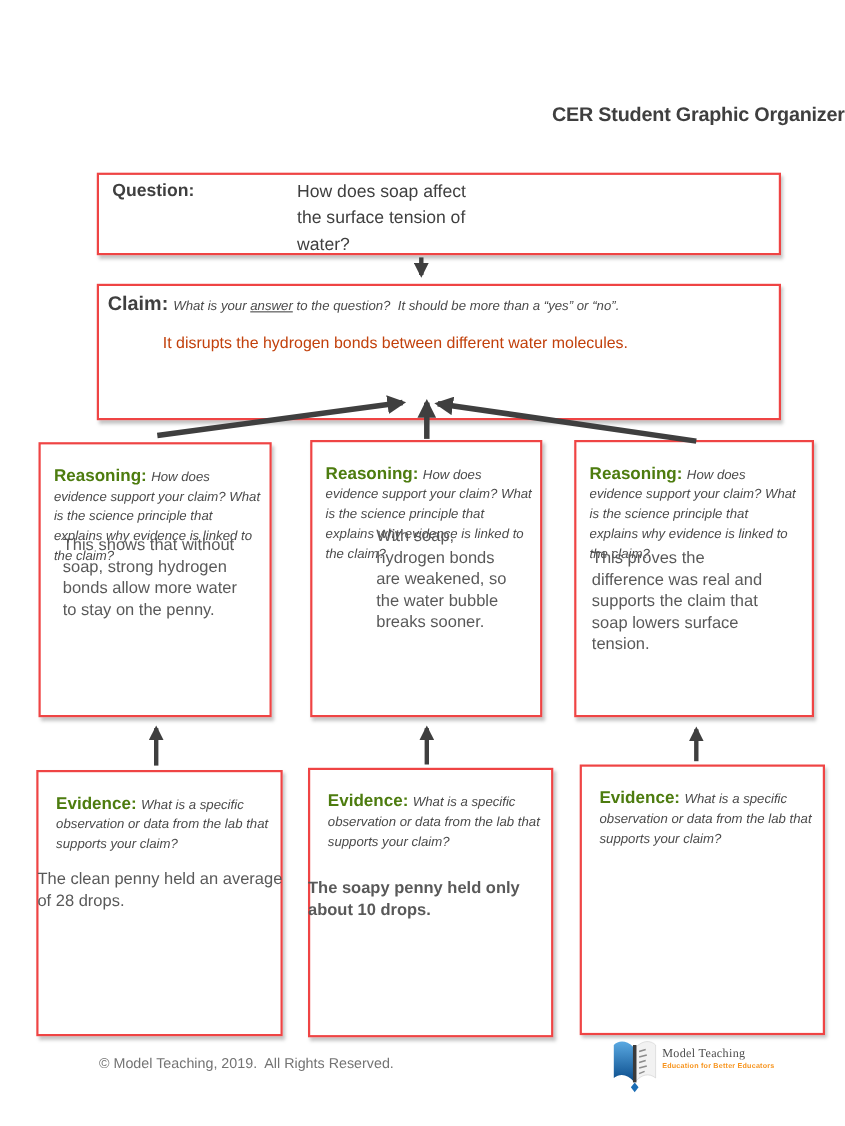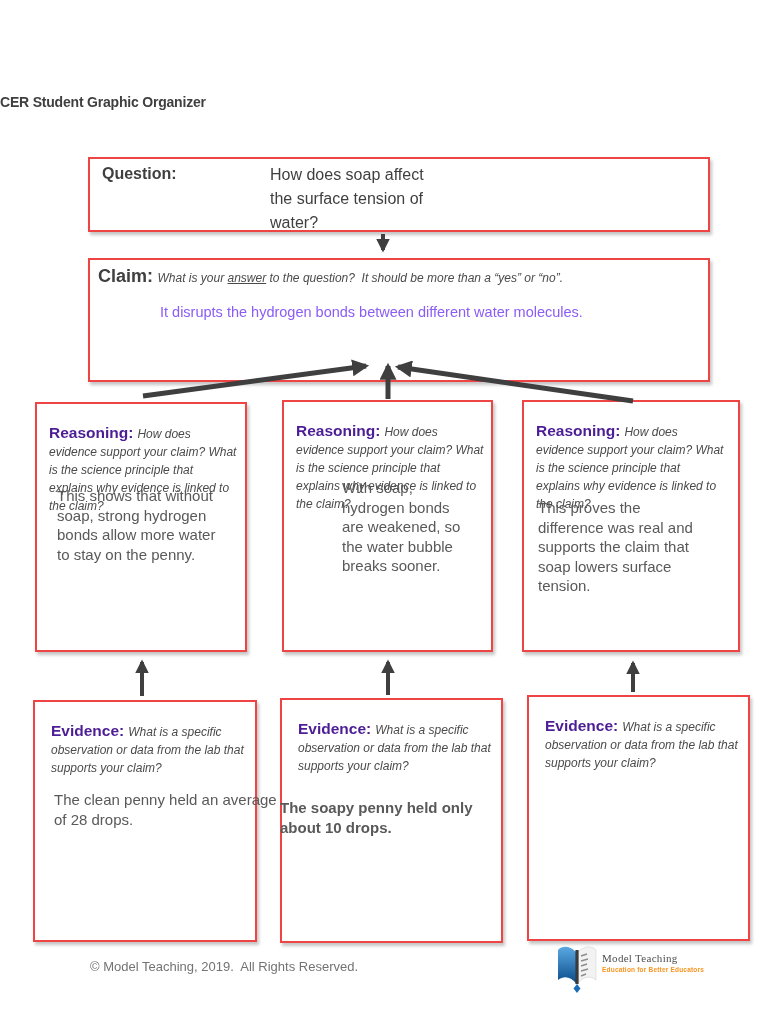--- a/index.html
+++ b/index.html
@@ -1,44 +1,44 @@
 <!DOCTYPE html>
 <html><head>
 <meta charset="utf-8">
 <style>
   html,body{margin:0;padding:0;background:#ffffff;}
   body{width:768px;height:1024px;position:relative;font-family:"Liberation Sans",sans-serif;color:#3f3f3f;overflow:hidden;}
-  .page-title{position:absolute;top:94px;left:0;width:768px;text-align:left;font-size:14px;font-weight:700;color:#3f3f3f;letter-spacing:-0.2px;}
+  .page-title{position:absolute;top:94px;left:0;width:768px;text-align:right;font-size:18px;font-weight:700;color:#3f3f3f;letter-spacing:-0.2px;}
   .box{position:absolute;background:#fff;border:2px solid #ef4444;box-shadow:2px 3px 3px rgba(90,90,90,.35);box-sizing:border-box;}
   
   .question-box{left:88px;top:157px;width:622px;height:75px;}
   .q-label{position:absolute;left:12px;top:6px;font-size:16px;font-weight:700;}
   .q-text{position:absolute;left:180px;top:4px;font-size:16px;font-weight:400;line-height:24px;white-space:pre-line;}
   
   .claim-box{left:88px;top:258px;width:622px;height:124px;}
   .c-head{position:absolute;left:8px;top:6px;white-space:nowrap;}
   .c-label{font-size:18px;font-weight:700;}
   .c-prompt{font-size:12px;font-style:italic;color:#4a4a4a;white-space:pre-wrap;}
   .c-prompt .u{text-decoration:underline;}
-  .c-text{position:absolute;left:70px;top:44px;font-size:14.5px;color:#8b5cf6;}
+  .c-text{position:absolute;left:58px;top:44px;font-size:14.5px;color:#c2410c;}
   
   .rbox1{left:35px;top:402px;width:212px;height:250px;}
   .rbox2{left:282px;top:400px;width:211px;height:252px;}
   .rbox3{left:522px;top:400px;width:218px;height:252px;}
   .ebox1{left:33px;top:700px;width:224px;height:242px;}
   .ebox2{left:280px;top:698px;width:223px;height:245px;}
   .ebox3{left:527px;top:695px;width:223px;height:246px;}
   .prompt-p{position:absolute;left:12px;top:8px;width:190px;font-size:12px;font-style:italic;color:#4a4a4a;line-height:18px;}
   .ebox1 .prompt-p,.ebox2 .prompt-p,.ebox3 .prompt-p{left:16px;width:194px;}
-  .prompt-p .lbl{font-size:15.5px;font-weight:700;font-style:normal;color:#4c1d95;padding-right:4px;}
+  .prompt-p .lbl{font-size:15.5px;font-weight:700;font-style:normal;color:#4d7c0f;padding-right:4px;}
   .content{position:absolute;font-size:15px;line-height:19.5px;color:#595959;white-space:pre-line;}
   .rbox1 .content{left:20px;top:82px;width:190px;}
   .rbox2 .content{left:26px;top:76px;width:170px;margin-left:32px;}
   .rbox3 .content{left:14px;top:96px;width:200px;}
-  .ebox1 .content{left:-1px;top:88px;width:234px;padding-left:20px;}
+  .ebox1 .content{left:-1px;top:88px;width:234px;}
   .ebox2 .content{left:-2px;top:98px;width:230px;font-weight:bold;}
   .ebox3 .content{left:15px;top:84px;width:200px;}
   
   .arrows{position:absolute;left:0;top:0;width:768px;height:1024px;pointer-events:none;}
   
   .copyright{position:absolute;left:90px;top:959px;font-size:13px;color:#737373;white-space:pre-wrap;}
   .logo{position:absolute;left:556px;top:944px;width:160px;height:54px;}
   .logo-book{position:absolute;left:0;top:0;}
   .logo-text{position:absolute;left:46px;top:8px;}
   .logo-name{font-family:"Liberation Serif",serif;font-size:11px;color:#4d4d4d;letter-spacing:0.3px;}

